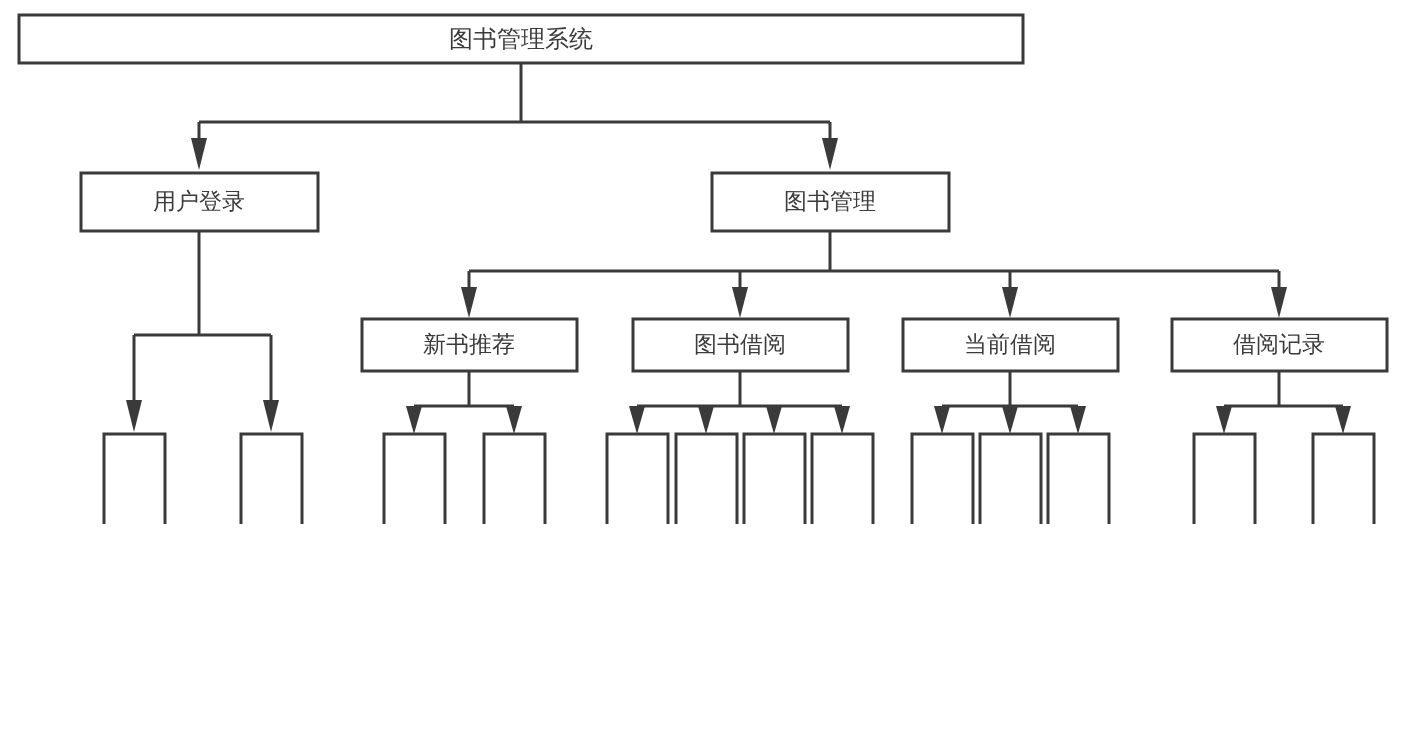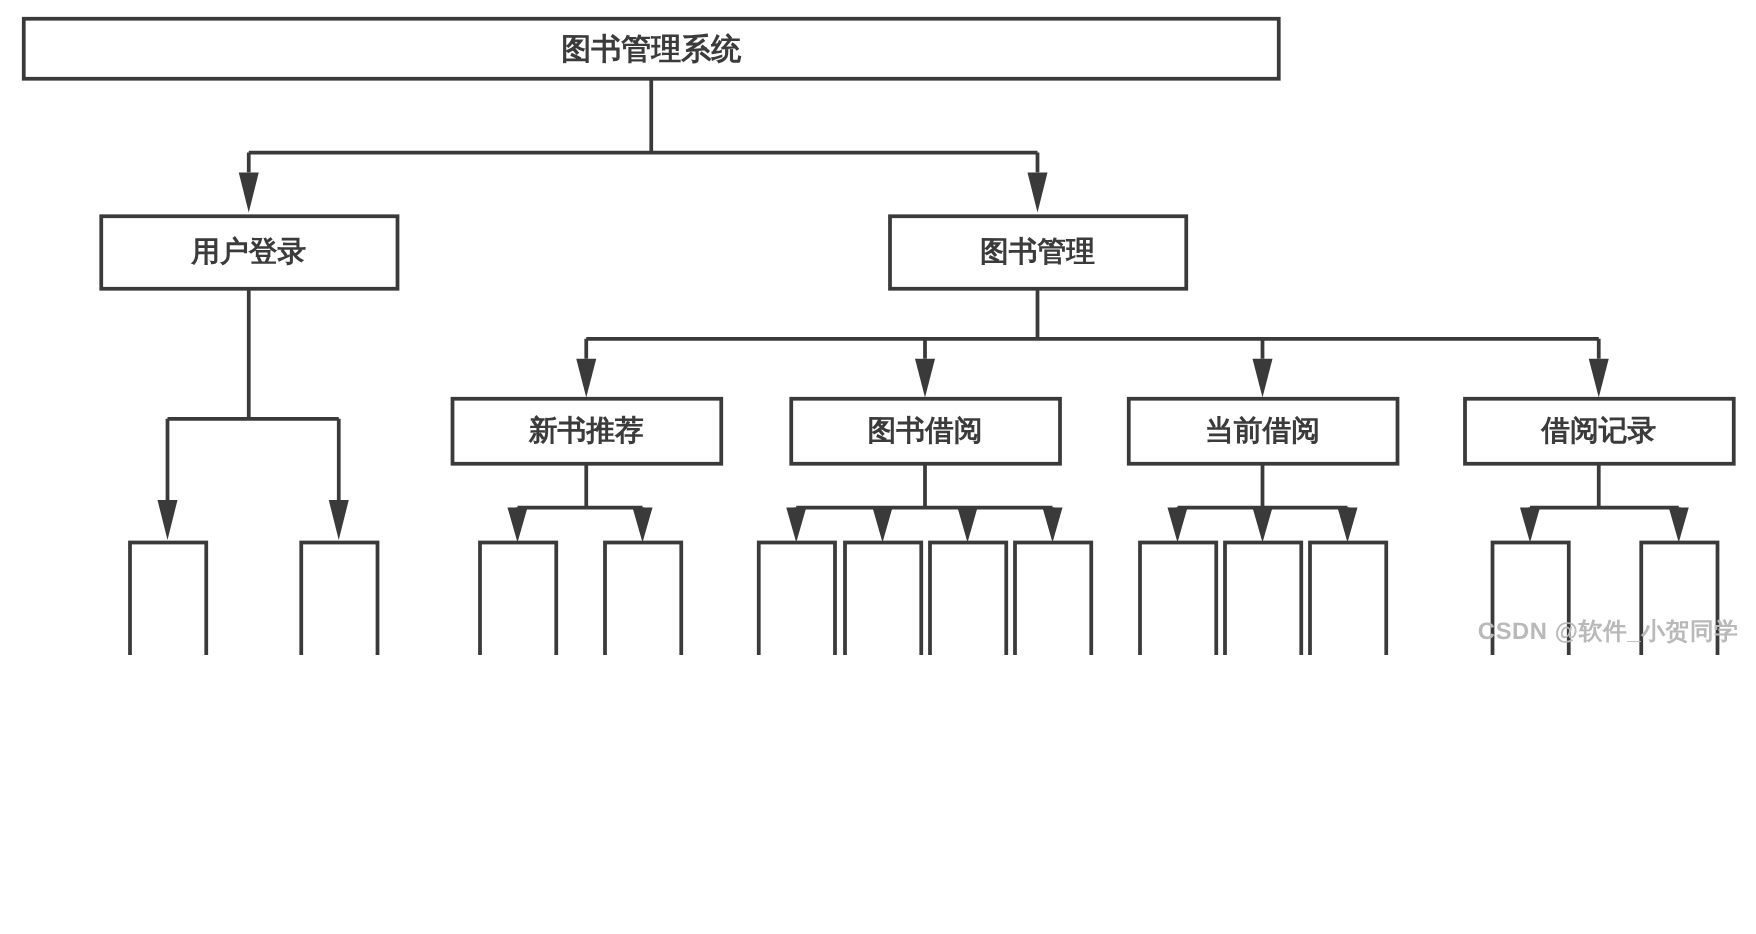--- a/index.html
+++ b/index.html
@@ -9,21 +9,20 @@
   }
   body {
     font-family: "Liberation Sans", "DejaVu Sans", sans-serif;
   }
   #diagram-root {
     position: relative;
     width: 1405px;
     height: 524px;
     background: #ffffff;
     overflow: hidden;
-    font-weight: bold;
   }
   svg#flow-svg {
     position: absolute;
     left: 0;
     top: 0;
     width: 1405px;
     height: 747px;
     display: block;
   }
   .node-box {
@@ -222,15 +221,14 @@
   <div class="leaf-label-wrap" style="left:744px; top:434px; width:61px; height:301px;">编辑图书（管理员）</div>
   <div class="leaf-label-wrap" style="left:812px; top:434px; width:61px; height:301px;">借阅图书</div>
 
   <div class="leaf-label-wrap" style="left:912px; top:434px; width:61px; height:301px;">查询图书</div>
   <div class="leaf-label-wrap" style="left:980px; top:434px; width:61px; height:301px;">归还图书</div>
   <div class="leaf-label-wrap" style="left:1048px; top:434px; width:61px; height:301px;">确认归还（管理员）</div>
 
   <div class="leaf-label-wrap" style="left:1194px; top:434px; width:61px; height:301px;">新增借阅记录</div>
   <div class="leaf-label-wrap" style="left:1313px; top:434px; width:61px; height:301px;">查询借阅记录</div>
 
-  <div class="watermark">CSDN @软件_小贺同学</div>
 
 </div>
 
 </body></html>

